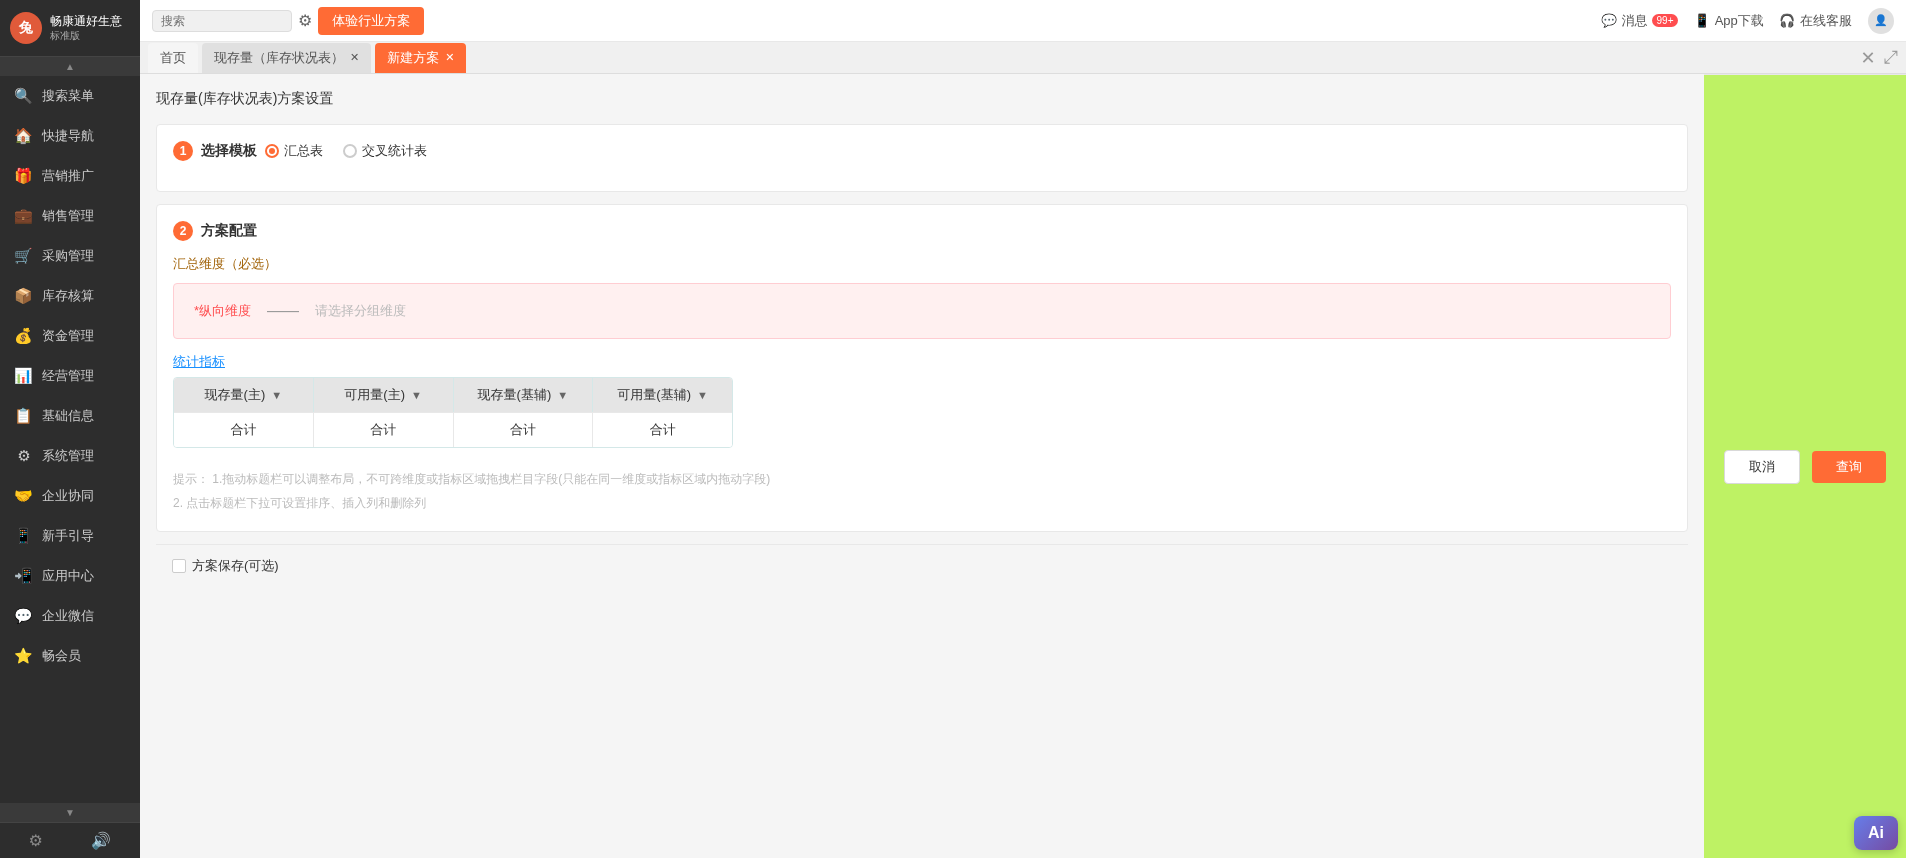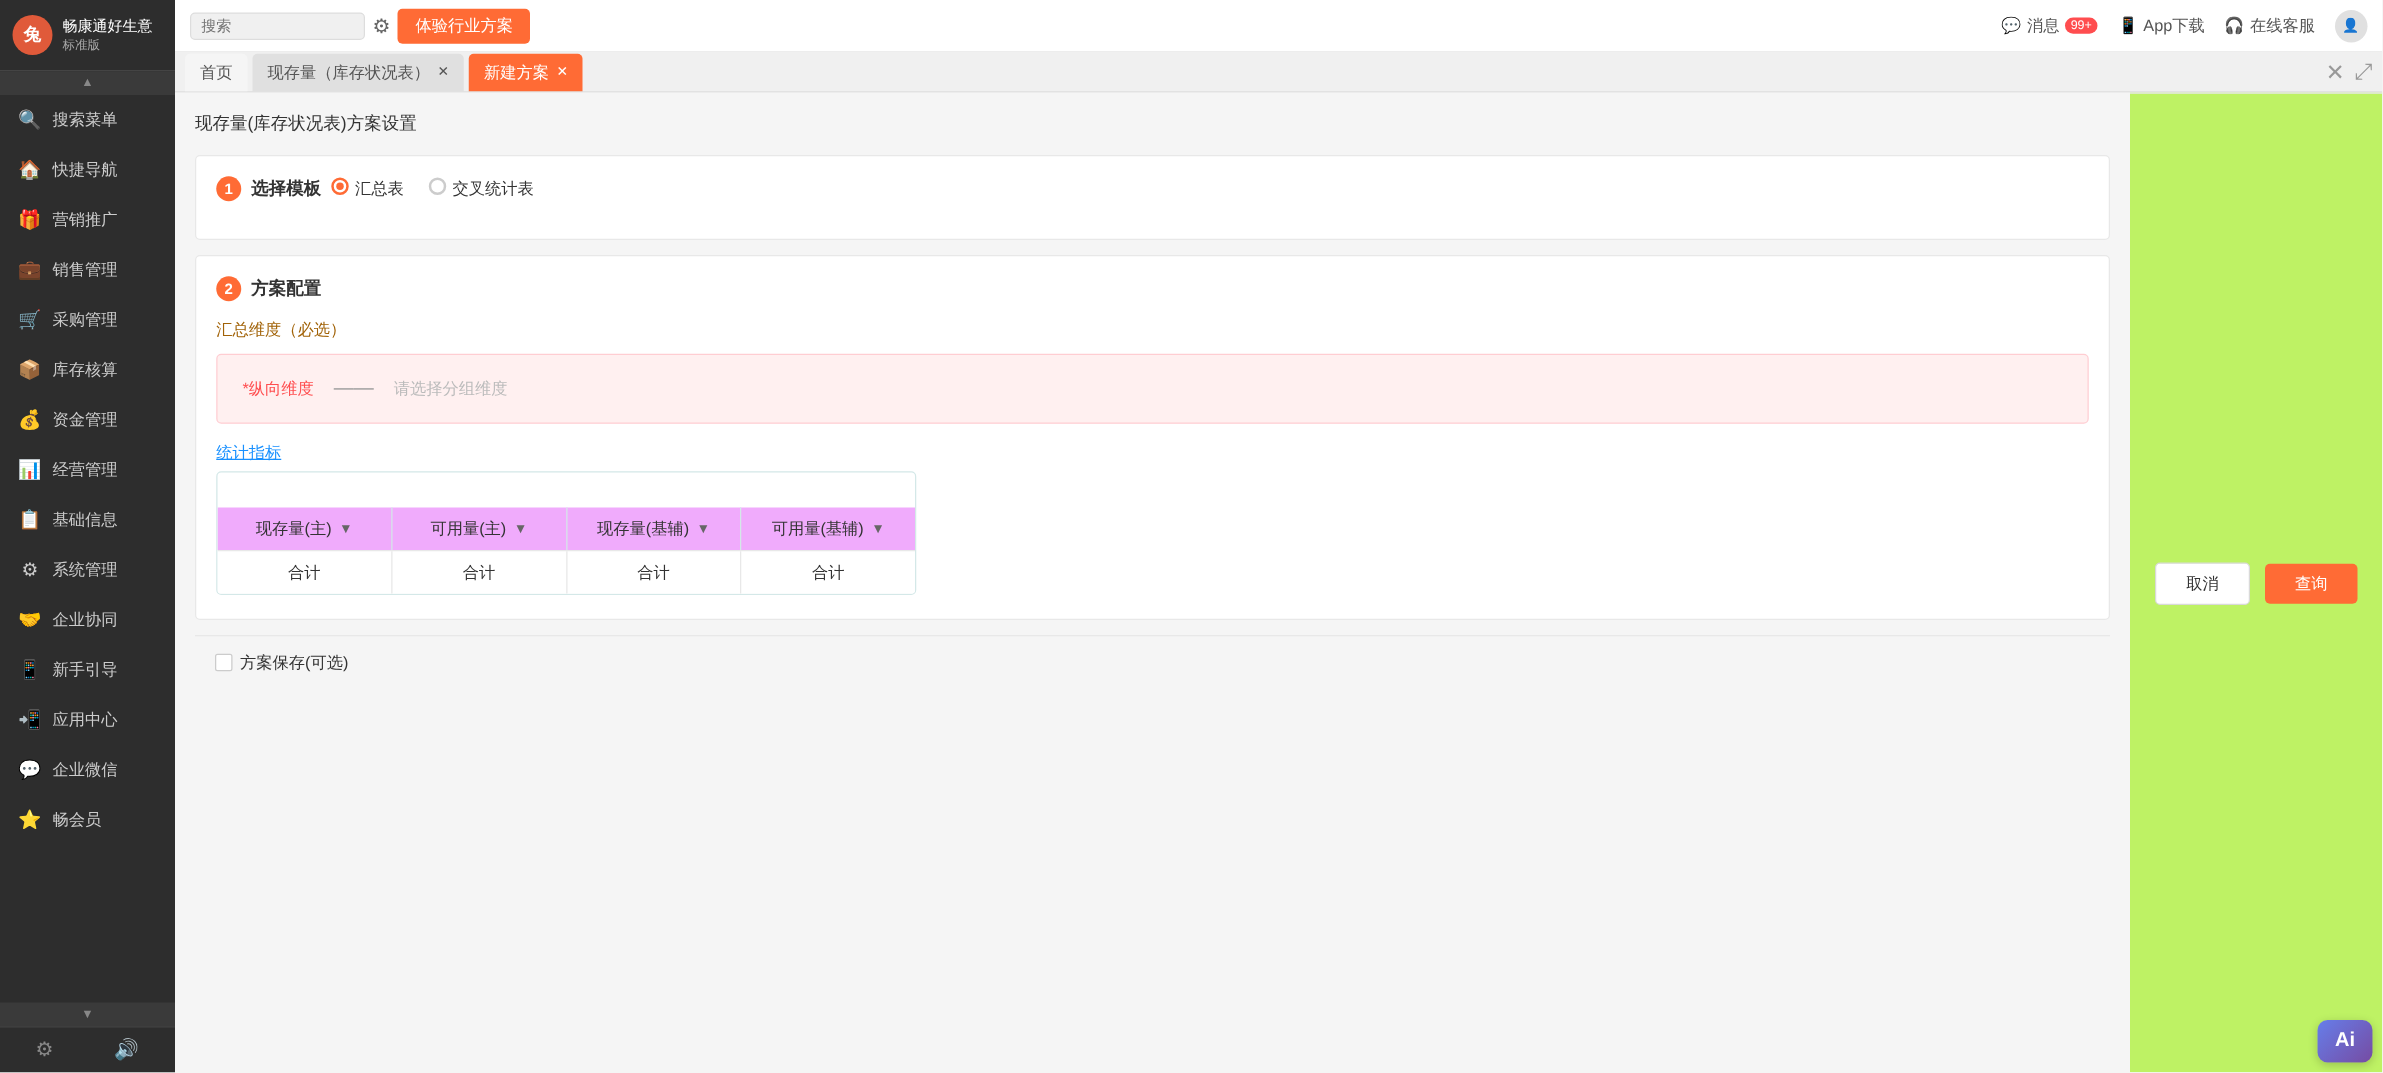--- a/index.html
+++ b/index.html
@@ -255,21 +255,21 @@
     }
 
     
     .template-options {
       display: flex;
       align-items: center;
       gap: 20px;
     }
     .radio-option {
       display: flex;
-      align-items: flex-start;
+      align-items: center;
       gap: 5px;
       cursor: pointer;
       font-size: 13px;
       color: #333;
     }
     .radio-dot {
       width: 14px;
       height: 14px;
       border-radius: 50%;
       border: 2px solid #ff6b35;
@@ -357,22 +357,21 @@
     
     .stats-table {
       border: 1px solid #d4e8e8;
       border-radius: 4px;
       overflow: hidden;
       display: inline-block;
       min-width: 560px;
     }
     .stats-table-header {
       display: flex;
-      background: #f0abfc;
-      margin-top: 28px;
+      background: #e5e5e5;
     }
     .stats-col-header {
       flex: 1;
       padding: 8px 12px;
       display: flex;
       align-items: center;
       justify-content: center;
       gap: 6px;
       border-right: 1px solid #d4e8e8;
       font-size: 13px;
@@ -676,20 +675,28 @@
           </div>
           <div class="stats-table-row">
             <div class="stats-cell">合计</div>
             <div class="stats-cell">合计</div>
             <div class="stats-cell">合计</div>
             <div class="stats-cell">合计</div>
           </div>
         </div>
 
         
+        <div class="tips-section">
+          <div class="tip-line">
+            <span>提示：   1.拖动标题栏可以调整布局，不可跨维度或指标区域拖拽栏目字段(只能在同一维度或指标区域内拖动字段)</span>
+          </div>
+          <div class="tip-line">
+            <span>           2. 点击标题栏下拉可设置排序、插入列和删除列</span>
+          </div>
+        </div>
       </div>
 
       <div class="page-footer">
         <div class="save-option">
           <div class="checkbox"></div>
           <span>方案保存(可选)</span>
         </div>
       </div>
 
     </div>

